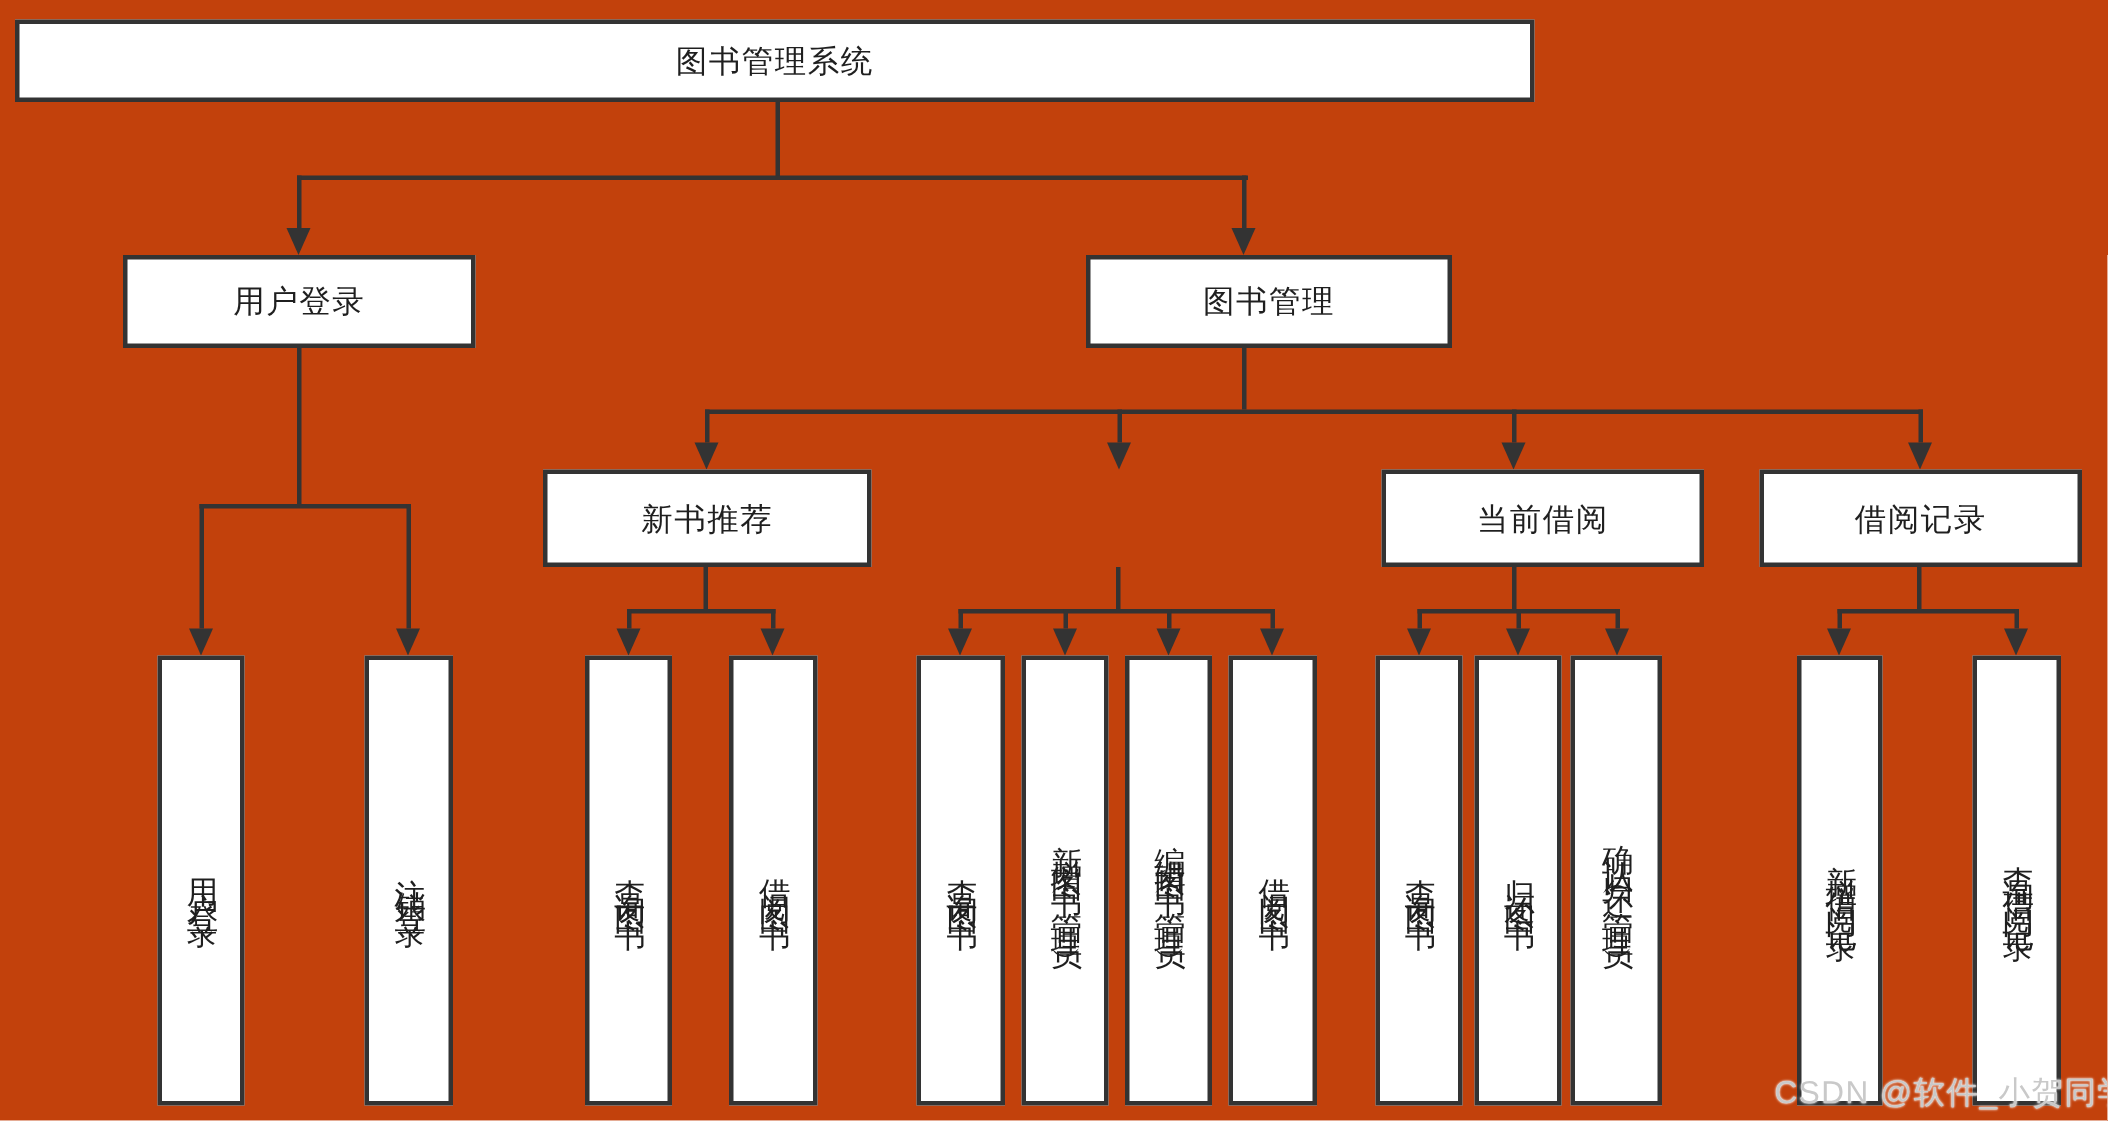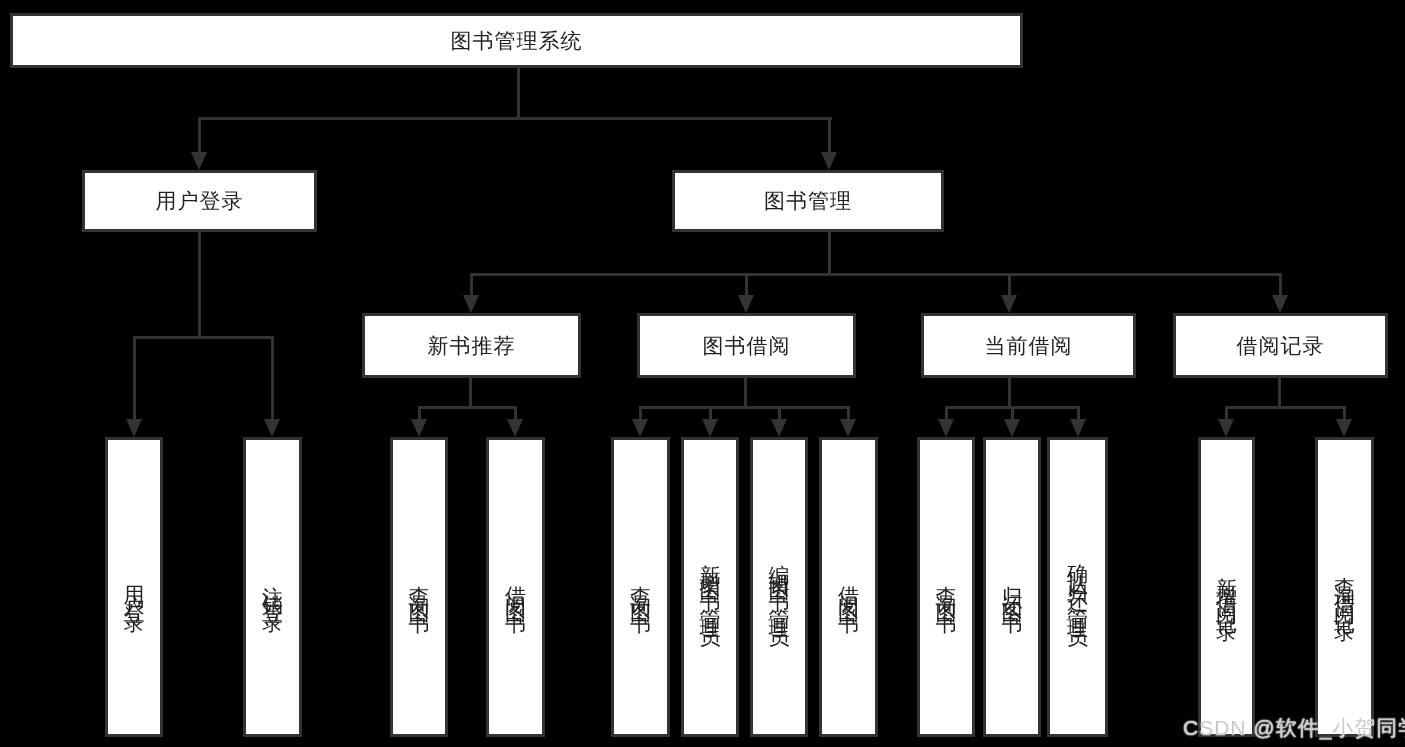--- a/index.html
+++ b/index.html
@@ -1,17 +1,17 @@
 <!DOCTYPE html>
 <html><head>
 <meta charset="utf-8">
 <style>
   html,body{margin:0;padding:0;background:#ffffff;}
   body{font-family:"Liberation Sans", sans-serif;}
-  .canvas{position:relative;width:1405px;height:747px;background:#000000;overflow:hidden;}
+  .canvas{position:relative;width:1405px;height:747px;background:#c2410c;overflow:hidden;}
 
   .box-h{
     position:absolute;
     border:3px solid #333333;
     background:#ffffff;
     display:flex;align-items:center;justify-content:center;
     font-size:21px;color:#1f1f1f;
     box-sizing:border-box;
     letter-spacing:1px;
   }
@@ -63,21 +63,21 @@
     <div class="head"></div>
   </div>
   <div class="arrow" style="left:821px;top:117px;height:53px;">
     <div class="stem"></div>
     <div class="head"></div>
   </div>
 
   <div class="box-h" style="left:82px;top:170px;width:235px;height:62px;">
     <span>用户登录</span>
   </div>
-  <div class="box-h" style="left:672px;top:170px;width:272px;height:62px;">
+  <div class="box-h" style="left:724px;top:170px;width:244px;height:62px;">
     <span>图书管理</span>
   </div>
 
   <div class="vline" style="left:198px;top:232px;height:104px;"></div>
   <div class="hline" style="left:133px;top:336px;width:141px;"></div>
   <div class="arrow" style="left:126px;top:336px;height:101px;">
     <div class="stem"></div>
     <div class="head"></div>
   </div>
   <div class="arrow" style="left:264px;top:336px;height:101px;">
@@ -100,23 +100,20 @@
     <div class="head"></div>
   </div>
   <div class="arrow" style="left:1272px;top:273px;height:40px;">
     <div class="stem"></div>
     <div class="head"></div>
   </div>
 
   <div class="box-h" style="left:362px;top:313px;width:219px;height:65px;justify-content:center;">
     <span>新书推荐</span>
   </div>
-  <div class="box-h" style="left:637px;top:313px;width:219px;height:65px;">
-    <span>图书借阅</span>
-  </div>
   <div class="box-h" style="left:902px;top:313px;width:215px;height:65px;margin-left:19px;">
     <span>当前借阅</span>
   </div>
   <div class="box-h" style="left:1173px;top:313px;width:215px;height:65px;text-align:center;">
     <span>借阅记录</span>
   </div>
 
   <div class="vline" style="left:469px;top:378px;height:28px;"></div>
   <div class="hline" style="left:418px;top:406px;width:99px;"></div>
   <div class="arrow" style="left:411px;top:406px;height:31px;">

